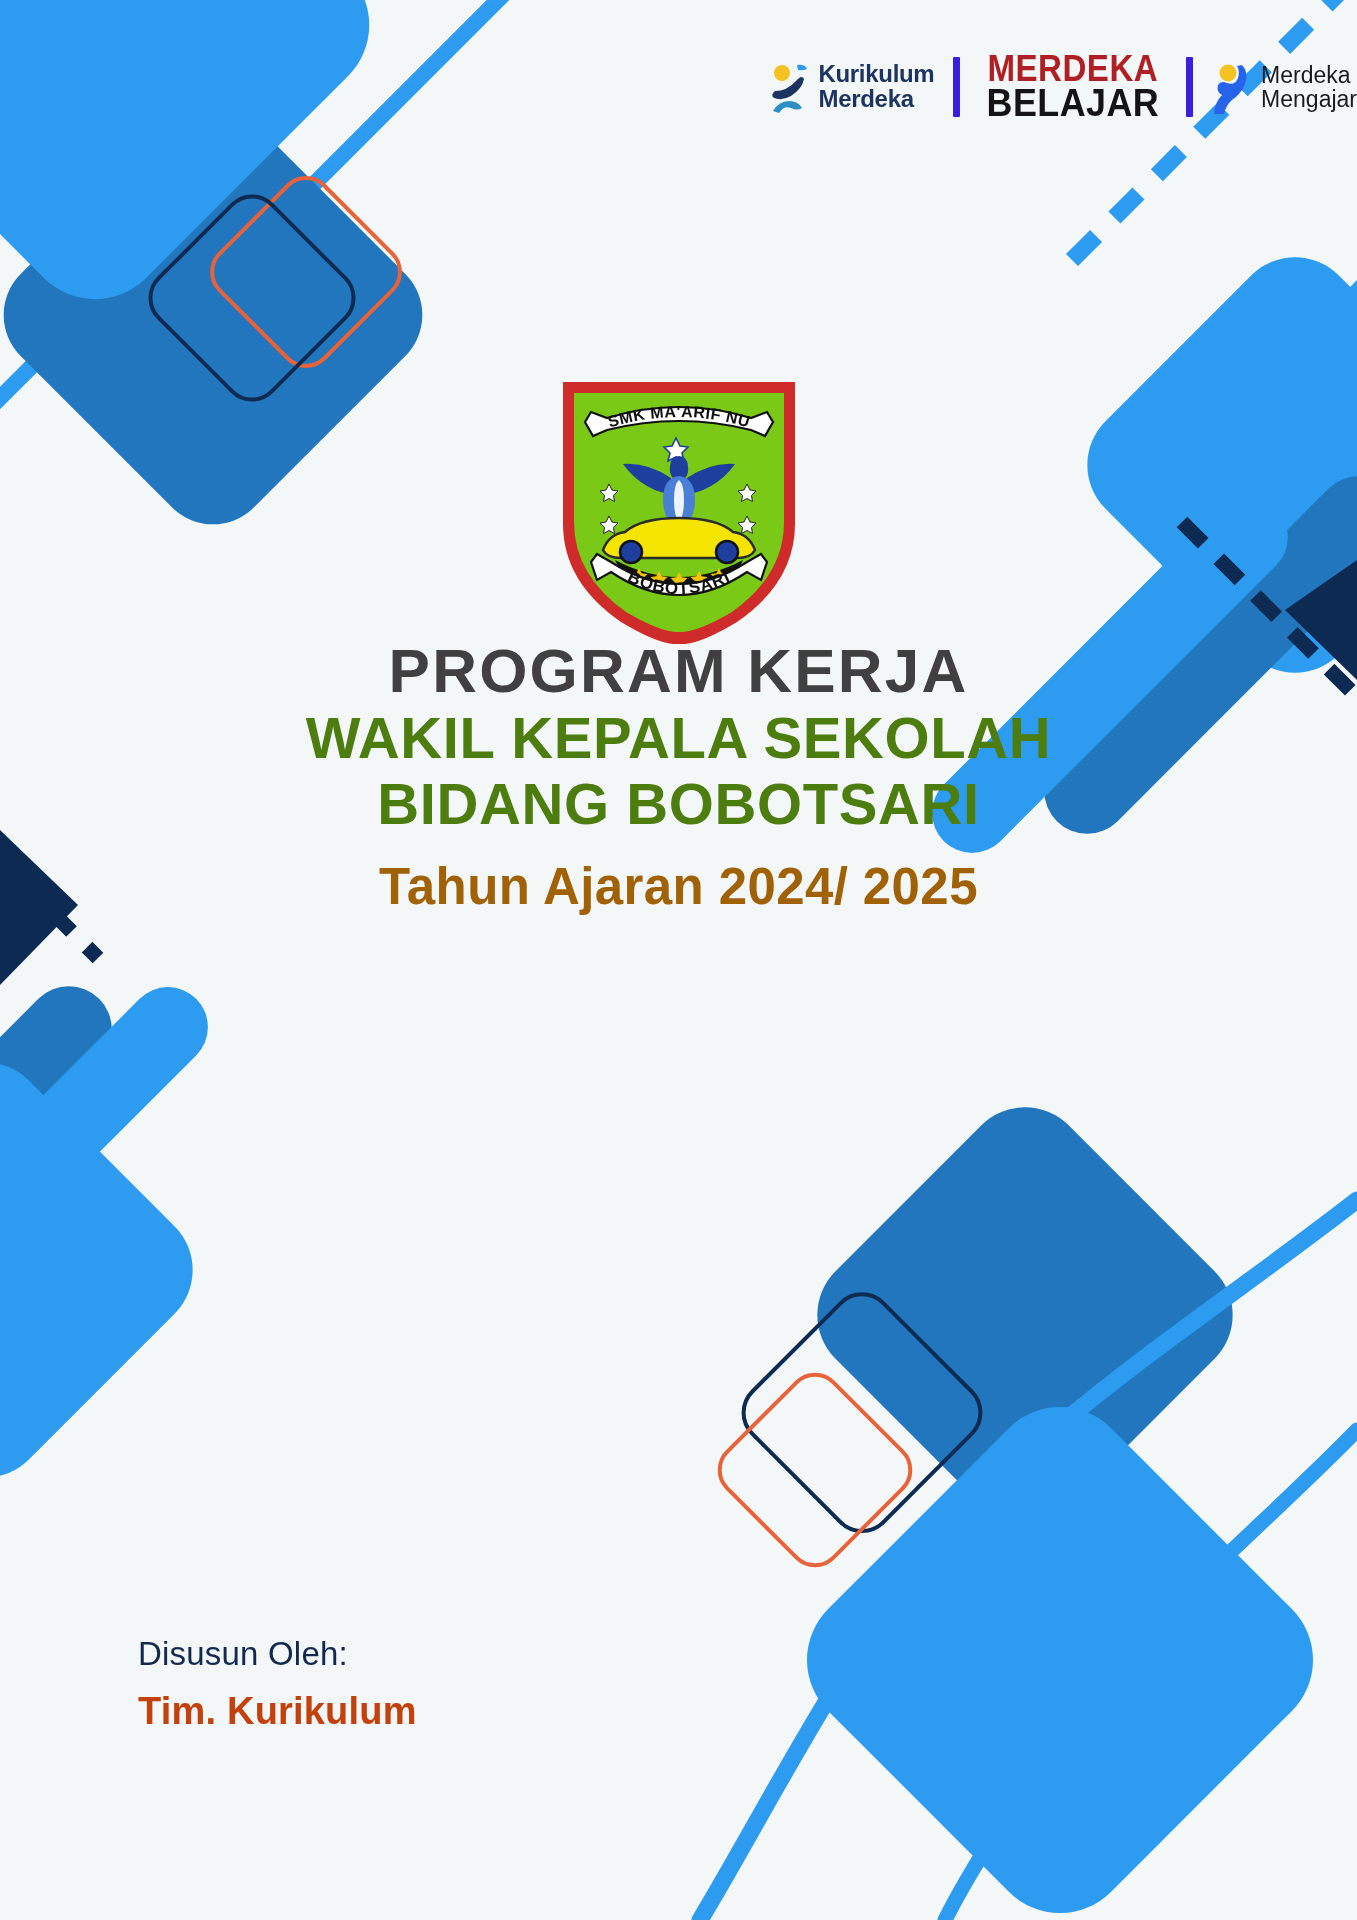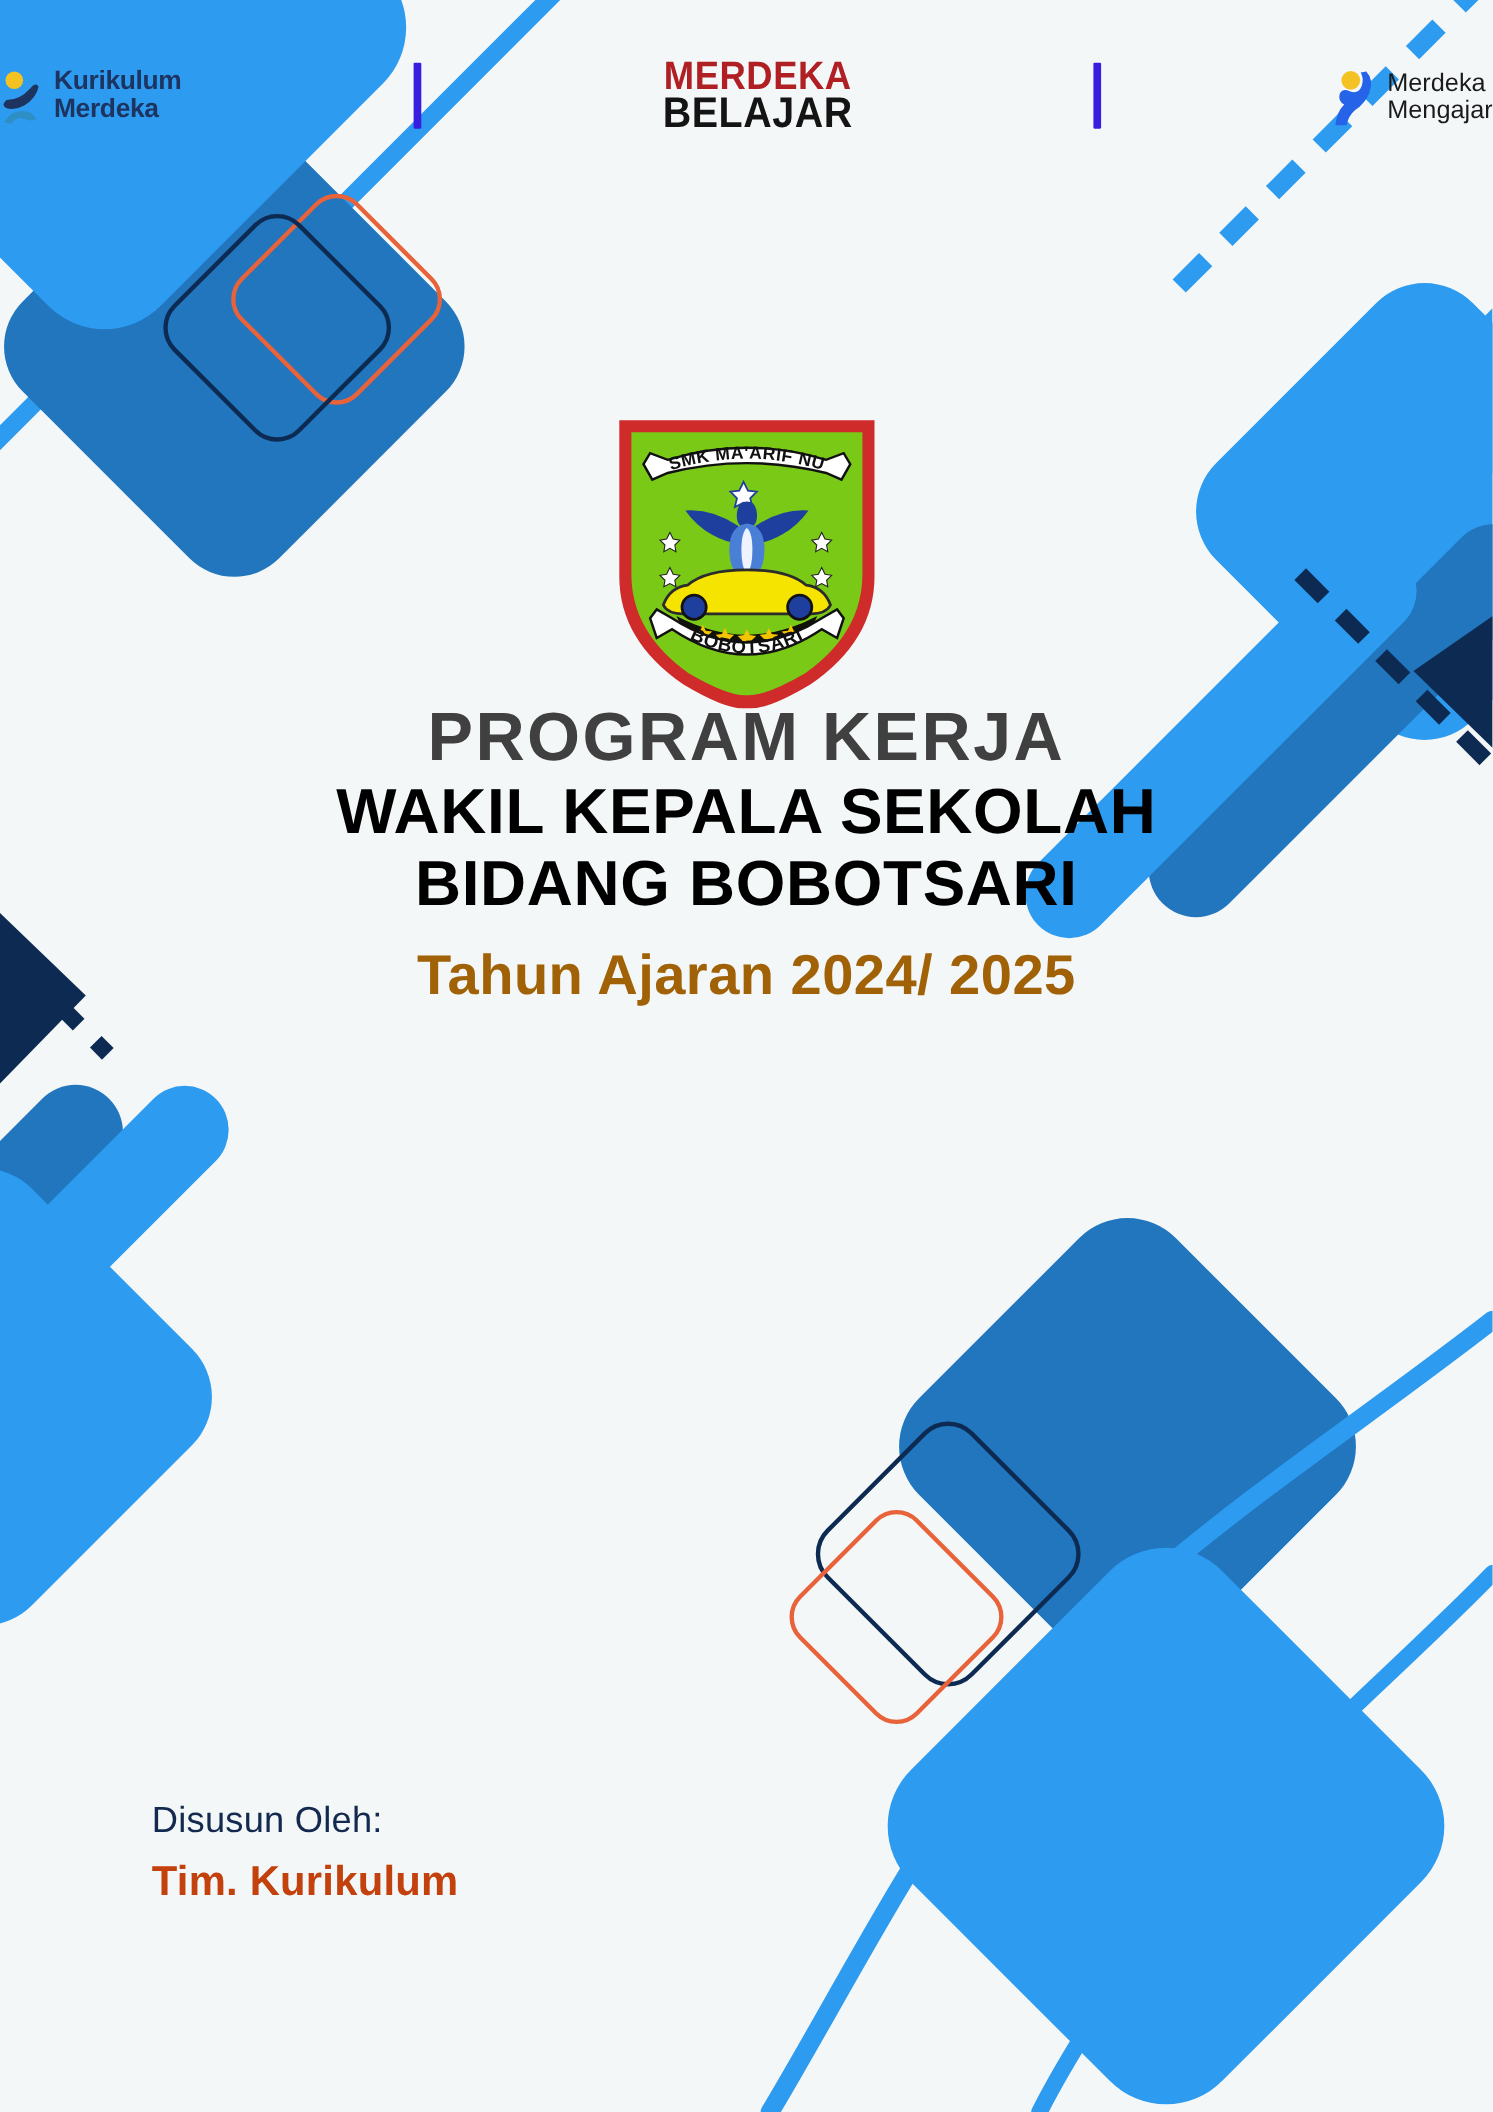--- a/index.html
+++ b/index.html
@@ -29,21 +29,21 @@
     pointer-events: none;
   }
 
   
   #logo-bar {
     position: absolute;
     top: 52px;
     left: 0;
     width: 1357px;
     display: flex;
-    justify-content: space-between;
+    justify-content: flex-end;
     align-items: center;
     gap: 0px;
     z-index: 20;
   }
 
   .logo-group { display: flex; align-items: center; }
 
   .km-icon { width: 42px; height: 52px; margin-right: 7px; }
 
   .km-text {
@@ -115,21 +115,21 @@
   .t-main {
     font-size: 62px;
     font-weight: 800;
     color: #404040;
     letter-spacing: 2.2px;
     line-height: 1.12;
   }
   .t-sub {
     font-size: 58px;
     font-weight: 800;
-    color: #000000;
+    color: #4d7c0f;
     letter-spacing: 0.6px;
     line-height: 1.13;
   }
   .t-year {
     font-size: 51px;
     font-weight: 700;
     color: #a16207;
     letter-spacing: 0.4px;
     margin-top: 20px;
   }

